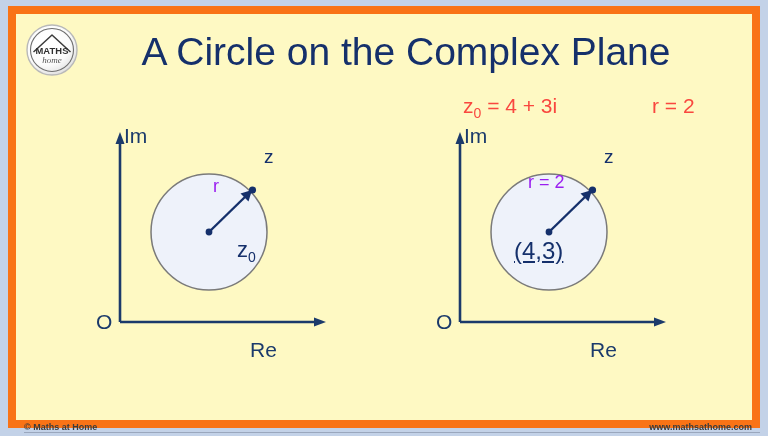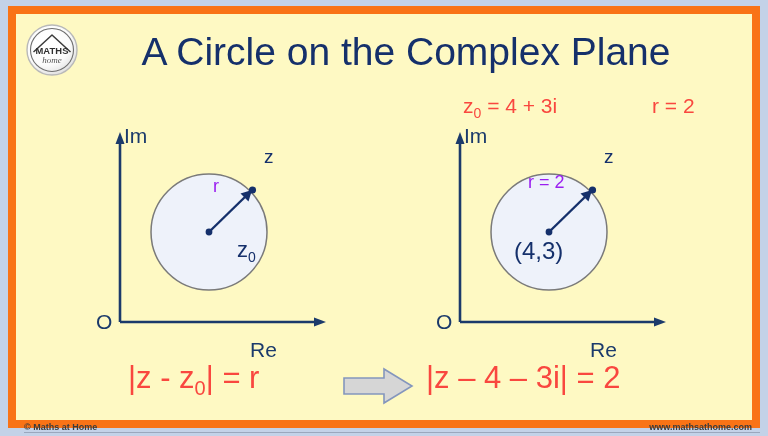--- a/index.html
+++ b/index.html
@@ -96,21 +96,21 @@
   .lbl-re { left: 182px; top: 192px; margin-top: 22px; }
 
   .pt-label {
     position: absolute;
     color: #15306b;
     font-family: "Liberation Sans", sans-serif;
     white-space: nowrap;
   }
   .lbl-z    { font-size: 19px; left: 196px; top: 22px; }
   .lbl-cen  { font-size: 22px; left: 121px; top: 113px; margin-left: 48px; }
-  .lbl-cen2 { font-size: 24px; left: 106px; top: 113px; }
+  .lbl-cen2 { font-size: 24px; left: 106px; top: 113px; text-decoration: underline; }
 
   .r-label {
     position: absolute;
     color: #9a1ef0;
     font-family: "Liberation Sans", sans-serif;
     white-space: nowrap;
   }
   .r-left  { font-size: 18px; left: 145px; top: 52px; }
   .r-right { font-size: 18px; left: 120px; top: 48px; }
 
@@ -233,29 +233,20 @@
           <circle cx="184.5" cy="66" r="3.6" fill="#15306b"></circle>
         </svg>
         <div class="axis-label lbl-im">Im</div>
         <div class="axis-label lbl-o">O</div>
         <div class="axis-label lbl-re">Re</div>
         <div class="pt-label lbl-z">z</div>
         <div class="pt-label lbl-cen2">(4,3)</div>
         <div class="r-label r-right">r = 2</div>
       </div>
 
-      <div id="eq-row">
-        <div id="eq-left" class="equation"><span>|z - z</span><span class="eqsub">0</span><span>| = r</span></div>
-
-        <svg id="big-arrow" viewBox="0 0 72 40">
-          <polygon points="2,12 42,12 42,3 70,20 42,37 42,28 2,28" fill="#d6d6d6" stroke="#8496bd" stroke-width="1.6" stroke-linejoin="miter"></polygon>
-        </svg>
-
-        <div id="eq-right" class="equation">|z – 4 – 3i| = 2</div>
-      </div>
 
       <div id="footer-rule"></div>
       <div id="footer-left" class="footer">© Maths at Home</div>
       <div id="footer-right" class="footer">www.mathsathome.com</div>
 
     </div>
   </div>
 </div>
 
 </body></html>

